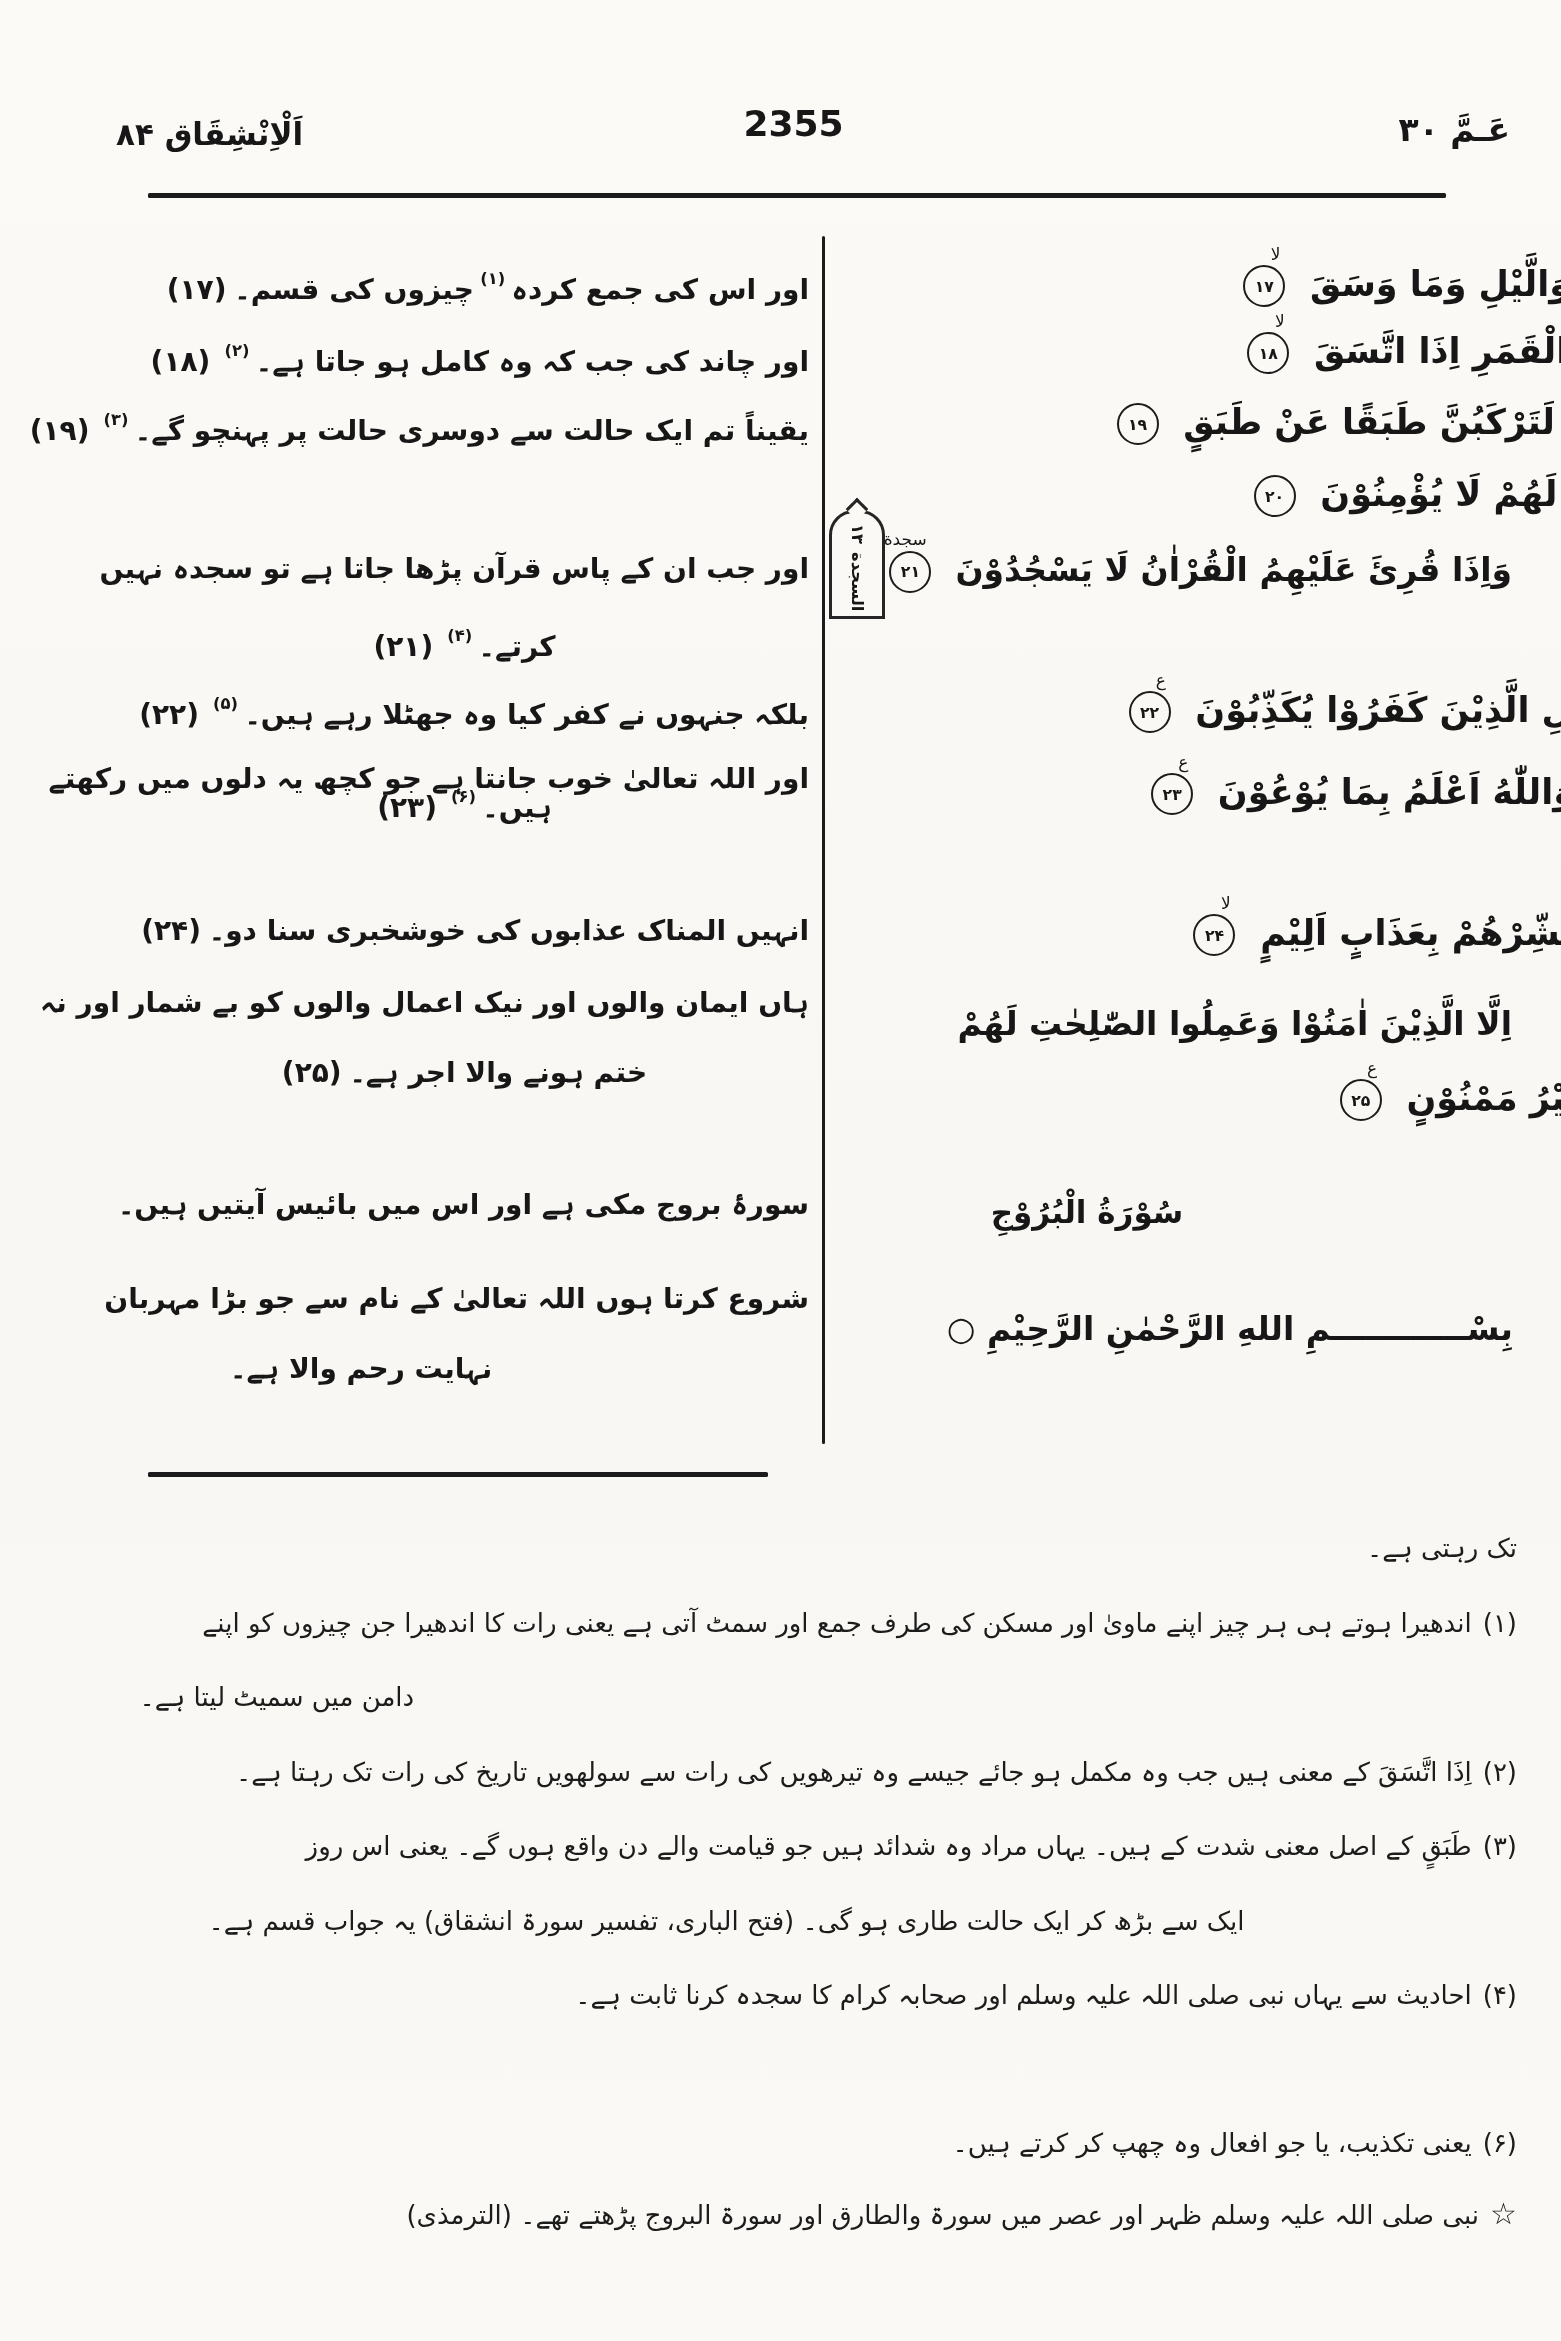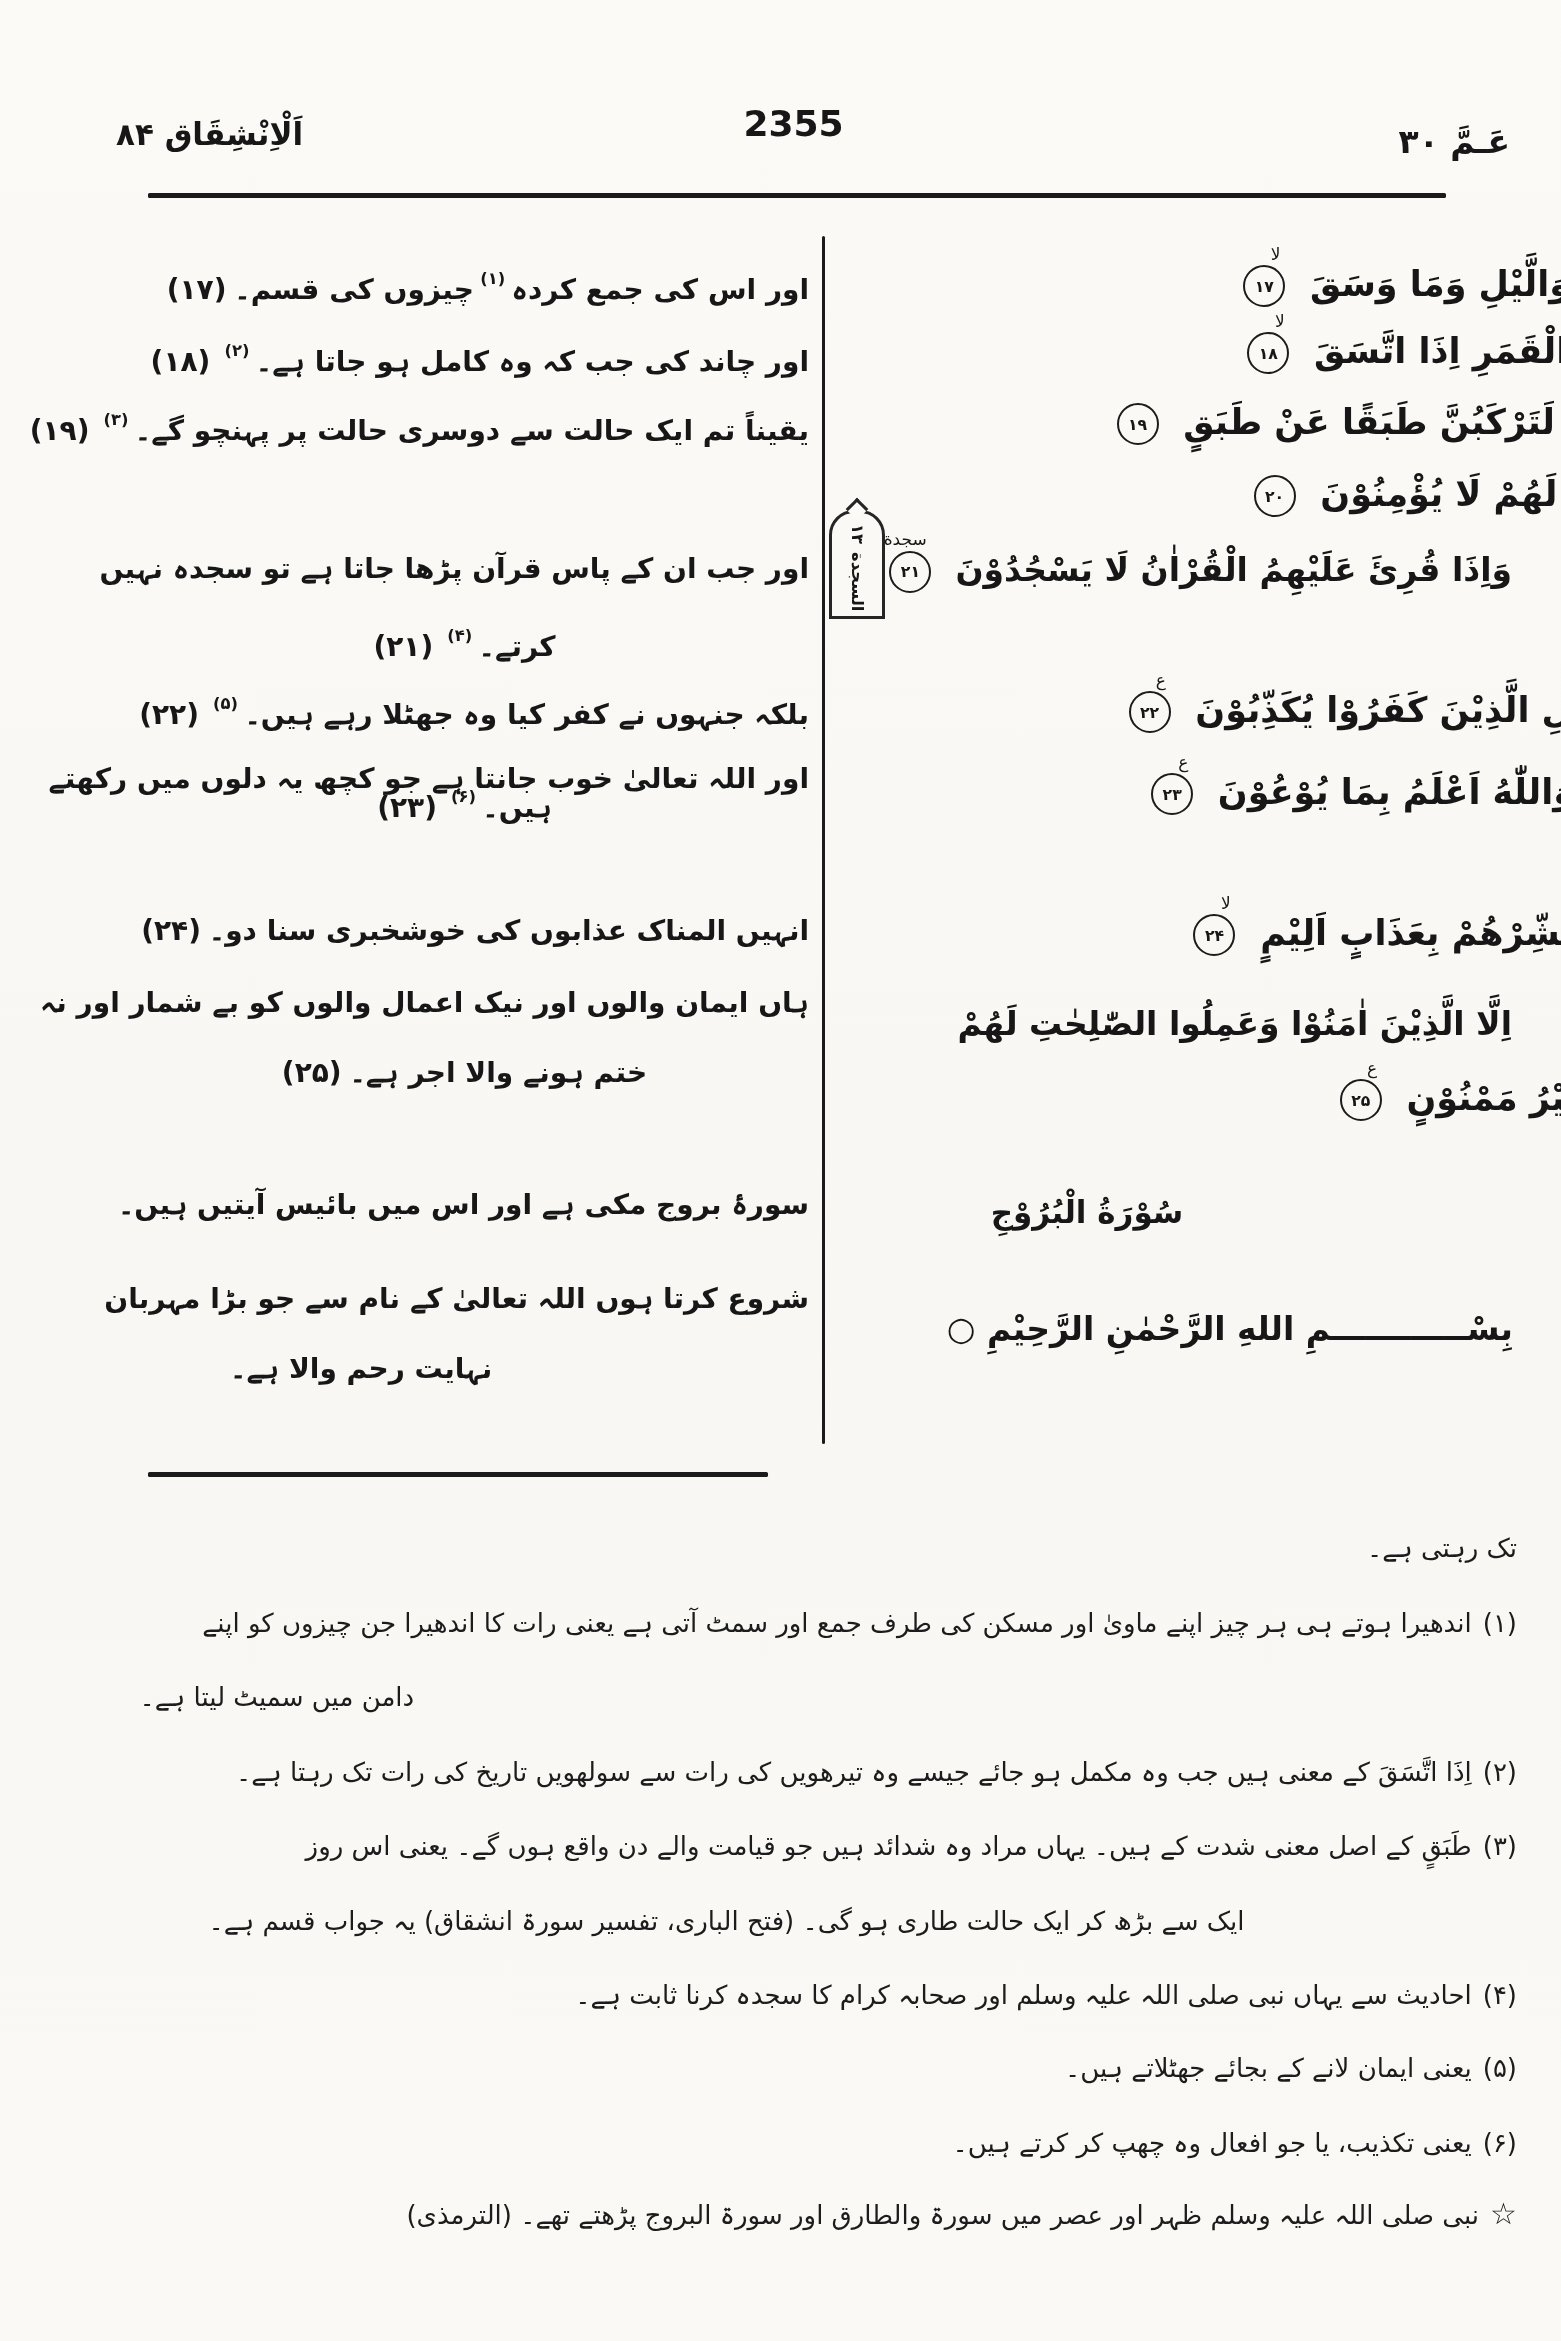--- a/index.html
+++ b/index.html
@@ -55,21 +55,21 @@
   .fn-line.leftal{text-align:left;}
   .fn-line.mid{width:1213px;text-align:center;}
   .fn-marker{margin-left:11px;font-weight:400;}
   .fn-marker:empty{display:none;margin:0;}
 </style>
 </head>
 <body>
 
 <div class="page">
 
-  <div class="abs hdr" style="top:122px;right:51px;direction:rtl;">عَـمَّ ۳۰</div>
+  <div class="abs hdr" style="top:110px;right:51px;direction:rtl;">عَـمَّ ۳۰</div>
   <div class="abs hdr" style="top:103px;left:728px;width:133px;text-align:center;font-size:36px;">2355</div>
   <div class="abs hdr" style="top:116px;left:117px;direction:rtl;font-size:31px;">اَلْاِنْشِقَاق ۸۴</div>
 
   <div class="rule" style="top:193px;left:149px;width:1298px;height:4.7px;"></div>
 
   <div class="rule" style="top:236px;left:823px;width:3.1px;height:1208px;"></div>
 
   <div class="sajdah-box">
     <div class="sajdah-text">
       <span>السجدة</span>&nbsp;<span>۱۳</span>
@@ -178,23 +178,20 @@
   </div>
   <div class="fn-line" style="top:1826px;">
     <span class="fn-marker">(۳)</span><span>طَبَقٍ کے اصل معنی شدت کے ہیں۔ یہاں مراد وہ شدائد ہیں جو قیامت والے دن واقع ہوں گے۔ یعنی اس روز</span>
   </div>
   <div class="fn-line mid" style="top:1901px;">
     <span>ایک سے بڑھ کر ایک حالت طاری ہو گی۔ (فتح الباری، تفسیر سورۃ انشقاق) یہ جواب قسم ہے۔</span>
   </div>
   <div class="fn-line" style="top:1975px;">
     <span class="fn-marker">(۴)</span><span>احادیث سے یہاں نبی صلی اللہ علیہ وسلم اور صحابہ کرام کا سجدہ کرنا ثابت ہے۔</span>
   </div>
-  <div class="fn-line" style="top:2048px;">
-    <span class="fn-marker">(۵)</span><span>یعنی ایمان لانے کے بجائے جھٹلاتے ہیں۔</span>
-  </div>
   <div class="fn-line" style="top:2123px;">
     <span class="fn-marker">(۶)</span><span>یعنی تکذیب، یا جو افعال وہ چھپ کر کرتے ہیں۔</span>
   </div>
   <div class="fn-line" style="top:2193px;">
     <span class="fn-marker" style="font-size:30px;">☆</span><span>نبی صلی اللہ علیہ وسلم ظہر اور عصر میں سورۃ والطارق اور سورۃ البروج پڑھتے تھے۔ (الترمذی)</span>
   </div>
 
 </div>
 
 

